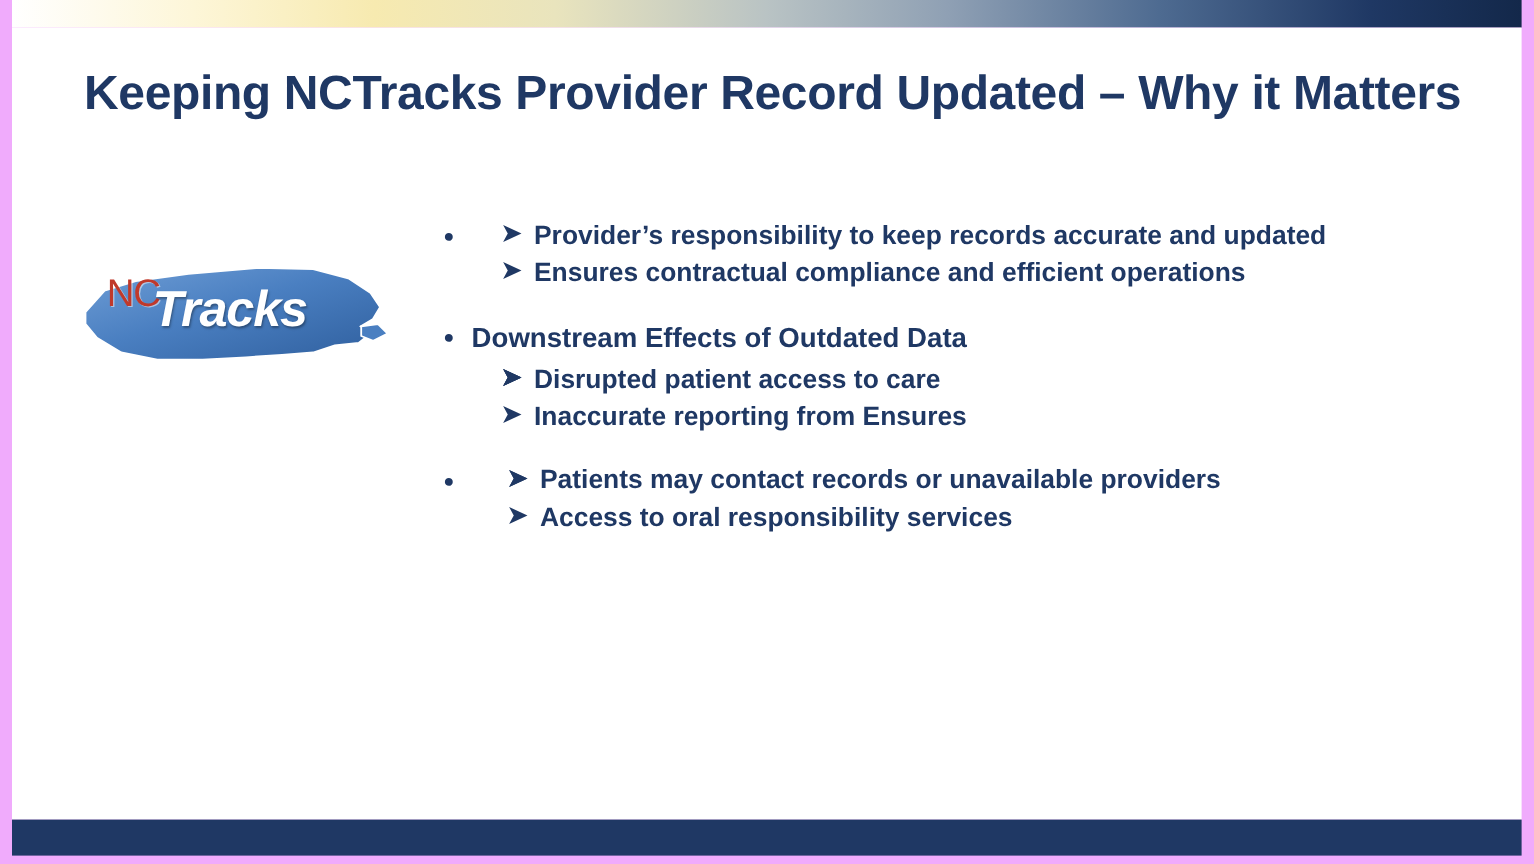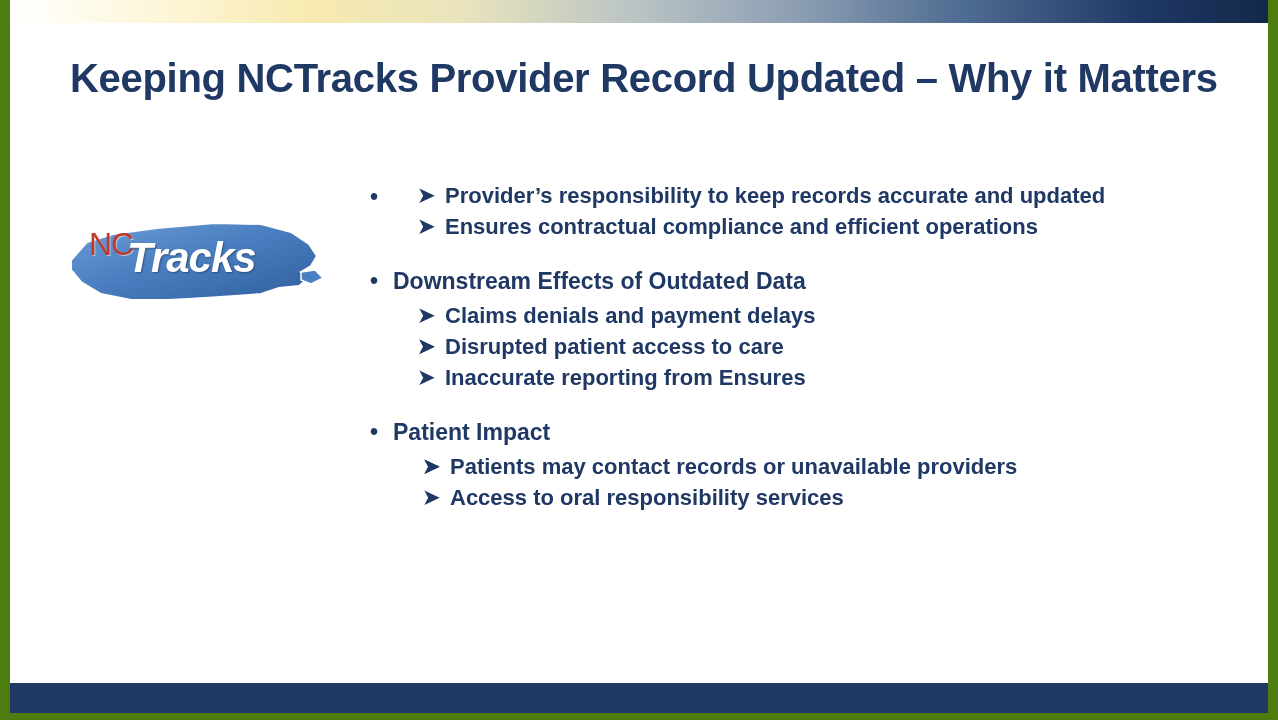--- a/index.html
+++ b/index.html
@@ -13,21 +13,21 @@
     overflow: hidden;
     font-family: "Liberation Sans", sans-serif;
   }
 
   .slide-frame {
     position: absolute;
     left: 0;
     top: 0;
     width: 1278px;
     height: 720px;
-    background: #4d7c0f;
+    background: #f0abfc;
   }
 
   
   .top-band {
     position: absolute;
     left: 10px;
     top: 0px;
     width: 1258px;
     height: 23px;
     background: linear-gradient(to right,
@@ -210,39 +210,37 @@
         </div>
       </div>
 
       <div class="group">
         <div class="lvl1">
           <span class="bullet-dot">•</span>
           <span>Downstream Effects of Outdated Data</span>
         </div>
         <div class="lvl2">
           <span class="bullet-arrow">➤</span>
-          <span>Claims denials and payment delays</span>
         </div>
         <div class="lvl2">
           <span class="bullet-arrow">➤</span>
         </div>
         <div class="lvl2">
           <span class="bullet-arrow">➤</span>
           <span>Disrupted patient access to care</span>
         </div>
         <div class="lvl2">
           <span class="bullet-arrow">➤</span>
           <span>Inaccurate reporting from Ensures</span>
         </div>
       </div>
 
       <div class="group group-indent">
         <div class="lvl1">
           <span class="bullet-dot">•</span>
-          <span>Patient Impact</span>
         </div>
         <div class="lvl2">
           <span class="bullet-arrow">➤</span>
         </div>
         <div class="lvl2">
           <span class="bullet-arrow">➤</span>
           <span>Patients may contact records or unavailable providers</span>
         </div>
         <div class="lvl2">
           <span class="bullet-arrow">➤</span>

